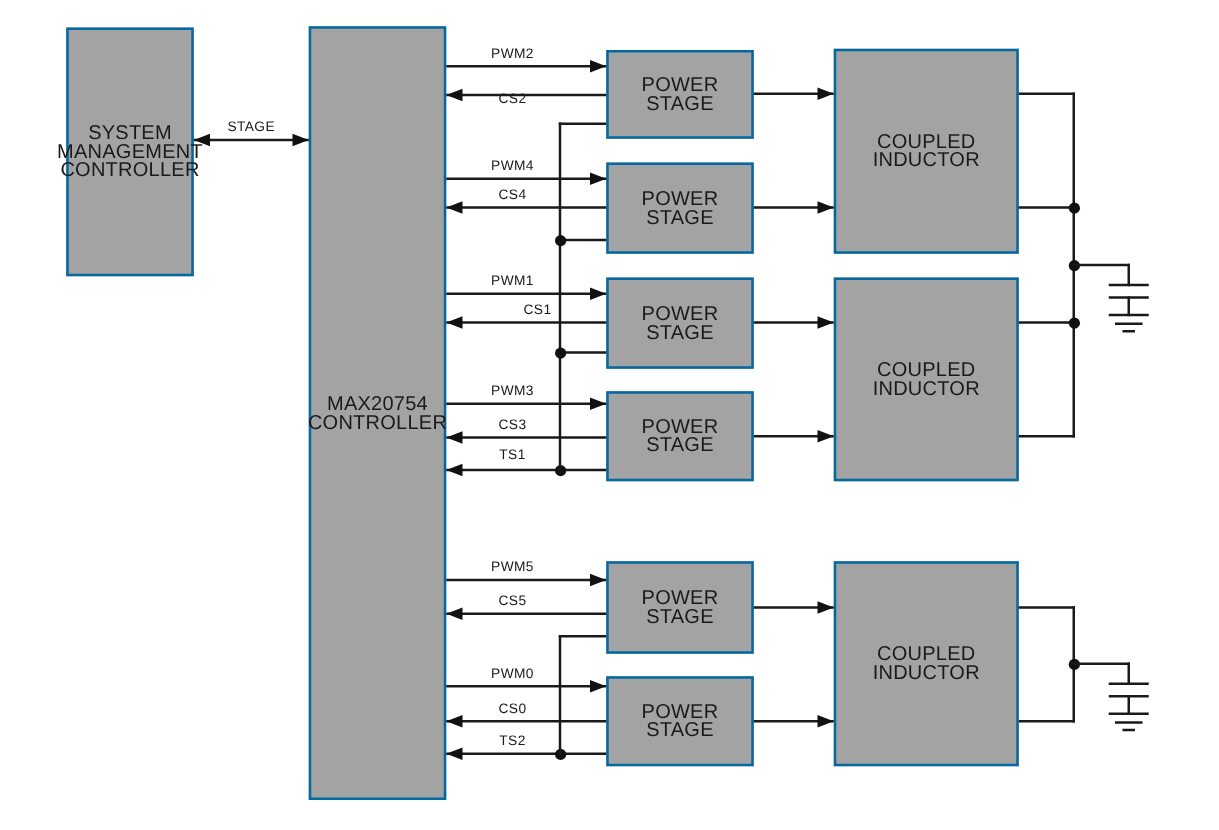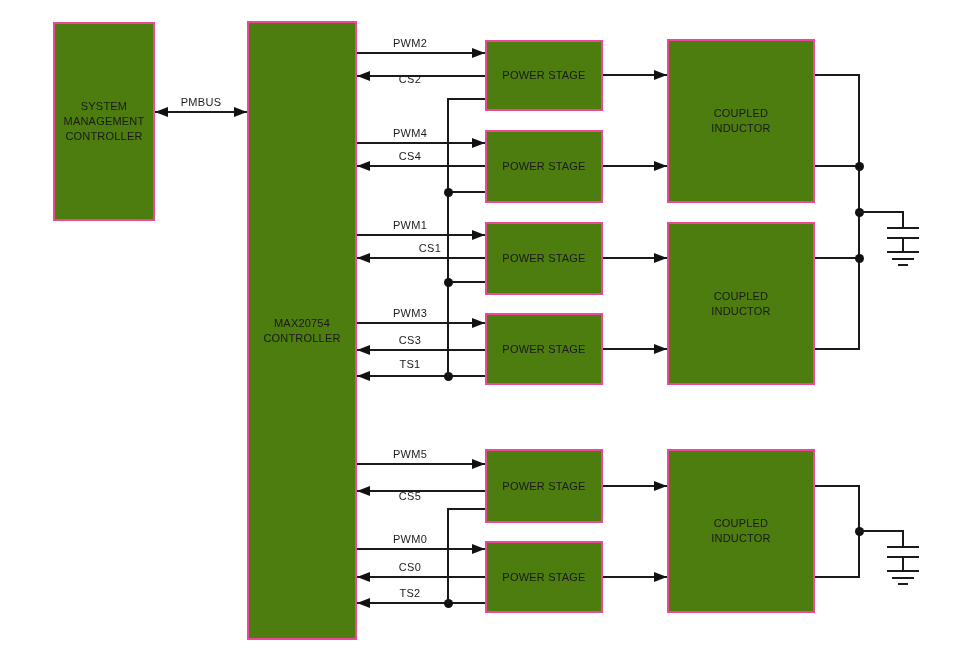--- a/index.html
+++ b/index.html
@@ -1,20 +1,20 @@
 <!DOCTYPE html>
 <html><head>
 <meta charset="utf-8">
 <style>
   html,body{margin:0;padding:0;background:#fff;}
   .canvas{position:relative;width:975px;height:664px;background:#ffffff;
           font-family:"Liberation Sans",sans-serif;color:#1a1a1a;overflow:hidden;}
-  .box{position:absolute;border:2px solid #ec4899;background:#4d7c0f;box-sizing:border-box;
+  .box{position:absolute;border:2px solid #0369a1;background:#a3a3a3;box-sizing:border-box;
        display:flex;align-items:center;justify-content:center;text-align:center;
-       font-size:11px;line-height:15px;white-space:pre-line;letter-spacing:.2px;}
+       font-size:16px;line-height:15px;white-space:pre-line;letter-spacing:.2px;}
   .hl{position:absolute;height:2px;background:#1a1a1a;}
   .vl{position:absolute;width:2px;background:#1a1a1a;}
   .dot{position:absolute;width:9px;height:9px;border-radius:50%;background:#111;}
   .ar{position:absolute;width:0;height:0;border-top:5px solid transparent;
       border-bottom:5px solid transparent;border-left:13px solid #111;}
   .al{position:absolute;width:0;height:0;border-top:5px solid transparent;
       border-bottom:5px solid transparent;border-right:13px solid #111;}
   .lbl{position:absolute;font-size:11px;height:14px;line-height:14px;
        text-align:center;letter-spacing:.3px;}
 </style>
@@ -59,21 +59,21 @@
   </div>
   <div class="box" style="left:667px;top:222px;width:148px;height:163px">
     <span>COUPLED
 INDUCTOR</span>
   </div>
   <div class="box" style="left:667px;top:449px;width:148px;height:164px">
     <span>COUPLED
 INDUCTOR</span>
   </div>
 
-  <div class="lbl" style="left:155px;top:95px;width:92px">PMBUS</div>
+  <div class="lbl" style="left:155px;top:95px;width:92px">STAGE</div>
   <div class="hl" style="left:155px;top:111px;width:92px"></div>
   <div class="al" style="left:155px;top:107px"></div>
   <div class="ar" style="left:234px;top:107px"></div>
 
   <div class="lbl" style="left:346px;top:36px;width:128px">PWM2</div>
   <div class="hl" style="left:357px;top:52px;width:128px"></div>
   <div class="ar" style="left:472px;top:48px"></div>
 
   <div class="lbl" style="left:346px;top:72px;width:128px">CS2</div>
   <div class="hl" style="left:357px;top:75px;width:128px"></div>
@@ -105,21 +105,21 @@
 
   <div class="lbl" style="left:346px;top:357px;width:128px">TS1</div>
   <div class="hl" style="left:357px;top:375px;width:128px"></div>
   <div class="al" style="left:357px;top:371px"></div>
   <div class="dot" style="left:444px;top:372px"></div>
 
   <div class="lbl" style="left:346px;top:447px;width:128px">PWM5</div>
   <div class="hl" style="left:357px;top:463px;width:128px"></div>
   <div class="ar" style="left:472px;top:459px"></div>
 
-  <div class="lbl" style="left:346px;top:489px;width:128px">CS5</div>
+  <div class="lbl" style="left:346px;top:474px;width:128px">CS5</div>
   <div class="hl" style="left:357px;top:490px;width:128px"></div>
   <div class="al" style="left:357px;top:486px"></div>
 
   <div class="lbl" style="left:346px;top:532px;width:128px">PWM0</div>
   <div class="hl" style="left:357px;top:548px;width:128px"></div>
   <div class="ar" style="left:472px;top:544px"></div>
 
   <div class="lbl" style="left:346px;top:560px;width:128px">CS0</div>
   <div class="hl" style="left:357px;top:576px;width:128px"></div>
   <div class="al" style="left:357px;top:572px"></div>

